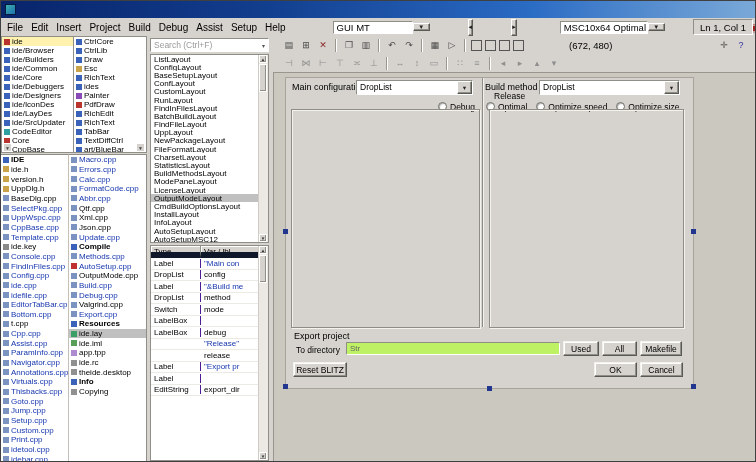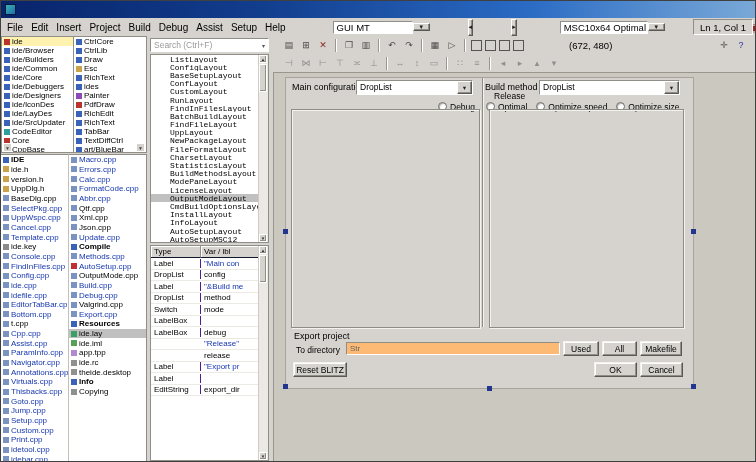--- a/index.html
+++ b/index.html
@@ -53,32 +53,32 @@
     display:flex;align-items:center;justify-content:center;font-size:5px;color:#444;box-sizing:border-box;}
 
   
   .search-box{position:absolute;left:149px;top:37px;width:119px;height:14px;background:#fff;
     border:1px solid;border-color:#8f8f88 #fff #fff #8f8f88;box-sizing:border-box;
     display:flex;align-items:center;padding:0 3px;font-size:8.5px;}
   .search-box .ph{color:#9a9a9a;flex:1;}
   .search-box .sarrow{font-size:6px;color:#555;}
   #laylist{position:absolute;left:149px;top:53px;width:119px;height:189px;background:#fff;
     border:1px solid #8f8f88;box-sizing:border-box;overflow:hidden;padding-right:9px;}
-  #laylist .lrow{height:8.2px;padding-left:19px;font-family:Liberation Mono, monospace;}
+  #laylist .lrow{height:8.2px;padding-left:3px;}
   .vscroll{position:absolute;right:0;top:0;bottom:0;width:9px;background:#ece9e4;border-left:1px solid #cfccc5;}
   .sb-btn{position:absolute;left:0;width:8px;height:8px;background:#d6d3ce;border:1px solid #fff;
     box-shadow:inset -1px -1px 0 #8f8f88;font-size:4.5px;display:flex;align-items:center;justify-content:center;
     color:#333;box-sizing:border-box;}
   .sb-btn.up{top:0;} .sb-btn.dn{bottom:0;}
   .sb-thumb{position:absolute;left:0;top:9px;width:8px;height:28px;background:#d6d3ce;border:1px solid #fff;
     box-shadow:inset -1px -1px 0 #8f8f88;box-sizing:border-box;}
   #propgrid{position:absolute;left:149px;top:244px;width:119px;height:216px;background:#fff;
     border:1px solid #8f8f88;box-sizing:border-box;overflow:hidden;padding-right:9px;}
   .pg-head{display:flex;height:12px;font-size:8px;}
-  .pg-head .cell{background:#d6d3ce;border-right:1px solid #8f8f88;border-bottom:1px solid #0f172a;
+  .pg-head .cell{background:#d6d3ce;border-right:1px solid #8f8f88;border-bottom:6px solid #0f172a;
     box-shadow:inset 1px 1px 0 #fff;padding:1px 3px;box-sizing:border-box;overflow:hidden;white-space:nowrap;}
   .pg-head .c1{width:50px;flex:none;} .pg-head .c2{flex:1;}
   .pg-row{display:flex;height:10.5px;font-size:8px;border-bottom:1px solid #eceae4;align-items:center;}
   .pg-row .t{width:50px;flex:none;border-right:1px solid #4c1d95;padding:0 3px;box-sizing:border-box;overflow:hidden;white-space:nowrap;}
   .pg-row .v{flex:1;padding:0 3px;overflow:hidden;white-space:nowrap;}
   .pg-row.q .v{color:#1636ae;}
 
   
   .tba{position:absolute;left:272px;top:35px;width:484px;height:18px;display:flex;align-items:center;
     padding-left:8px;box-sizing:border-box;}
@@ -114,21 +114,21 @@
   #vdiv{position:absolute;left:196px;top:0;height:249px;width:1px;background:#8d8d85;box-shadow:1px 0 0 #f4f2ec;}
   .lbox{position:absolute;border:1px solid #8d8d85;box-shadow:inset 1px 1px 0 #f4f2ec,1px 1px 0 #f4f2ec;}
   #lbox1{left:5px;top:31px;width:187px;height:217px;}
   #lbox2{left:203px;top:31px;width:193px;height:217px;}
   .radio-group{position:absolute;display:flex;gap:9px;align-items:center;height:9px;}
   #debug-radio{left:152px;top:24px;}
   #release-radios{left:200px;top:24px;}
   .radio-opt{display:flex;align-items:center;gap:3px;font-size:8.5px;white-space:nowrap;}
   .radio{width:9px;height:9px;border-radius:50%;background:#fff;border:1px solid #6a6a64;
     box-shadow:inset 1px 1px 1px rgba(0,0,0,.3);box-sizing:border-box;flex:none;}
-  .dedit{position:absolute;background:#fdba74;border:1px solid;border-color:#8f8f88 #fff #fff #8f8f88;
+  .dedit{position:absolute;background:#bef264;border:1px solid;border-color:#8f8f88 #fff #fff #8f8f88;
     box-sizing:border-box;font-size:8px;color:#666;padding:1px 3px;overflow:hidden;white-space:nowrap;}
   #edit-dir{left:60px;top:264px;width:214px;height:13px;}
   .cbtn{position:absolute;height:15px;background:#d6d3ce;border:1px solid;
     border-color:#f4f2ec #5a5a55 #5a5a55 #f4f2ec;box-shadow:inset -1px -1px 0 #8f8f88,inset 1px 1px 0 #fff;
     display:flex;align-items:center;justify-content:center;font-size:8.5px;box-sizing:border-box;white-space:nowrap;}
   #btn-used{left:277px;top:263px;width:36px;}
   #btn-all{left:316px;top:263px;width:35px;}
   #btn-makefile{left:354px;top:263px;width:42px;}
   #btn-blitz{left:7px;top:284px;width:54px;}
   #btn-cmdline{left:64px;top:284px;width:114px;}
@@ -363,21 +363,21 @@
           <span class="txt">SelectPkg.cpp</span>
         </div>
 
         <div class="lrow mod">
           <span class="ic" style="background: rgb(123, 147, 192);"></span>
           <span class="txt">UppWspc.cpp</span>
         </div>
 
         <div class="lrow mod">
           <span class="ic" style="background: rgb(123, 147, 192);"></span>
-          <span class="txt">Cancel.cpp</span>
+          <span class="txt">CppBase.cpp</span>
         </div>
 
         <div class="lrow mod">
           <span class="ic" style="background: rgb(123, 147, 192);"></span>
           <span class="txt">Template.cpp</span>
         </div>
 
         <div class="lrow">
           <span class="ic" style="background: rgb(138, 138, 138);"></span>
           <span class="txt">ide.key</span>

